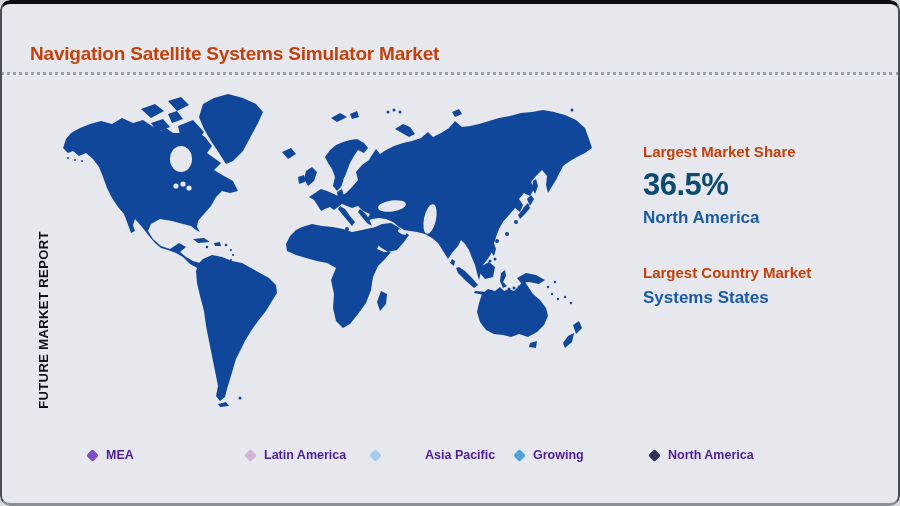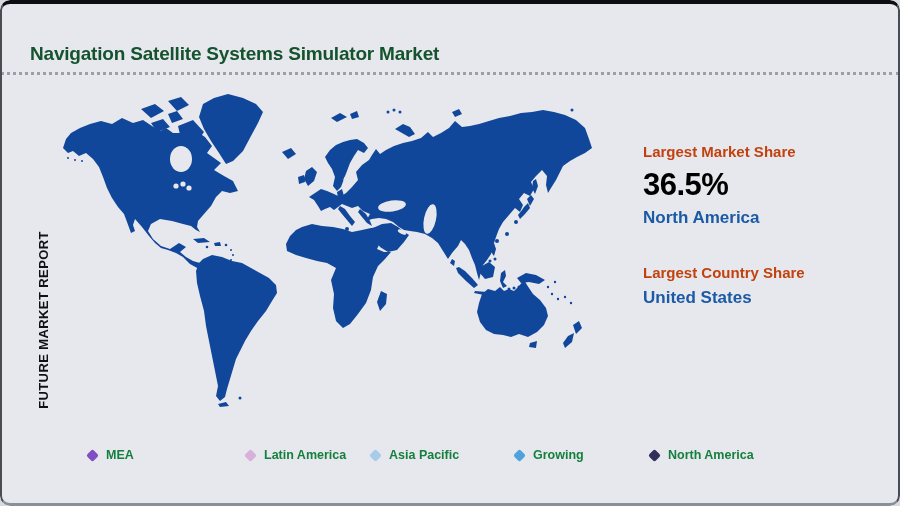--- a/index.html
+++ b/index.html
@@ -7,47 +7,47 @@
     position:relative;width:900px;height:506px;background:#e7e8ee;
     overflow:hidden;border-radius:10px;box-sizing:border-box;
     font-family:"Liberation Sans","DejaVu Sans",sans-serif;
   }
   .frame{
     position:absolute;inset:0;border-radius:10px;pointer-events:none;z-index:60;
     border:2px solid #4a4c55;border-top:4px solid #0d0d12;border-bottom:3px solid #8a8f98;
   }
   .title{
     position:absolute;top:42px;font-size:19px;line-height:24px;font-weight:700;
-    letter-spacing:-0.2px;color:#14532d;white-space:nowrap;z-index:10;
+    letter-spacing:-0.2px;color:#c2410c;white-space:nowrap;z-index:10;
   }
   .title-left{left:30px;}
   .title-right{right:24px;}
   .dotted-rule{
     position:absolute;left:0;right:0;top:72px;height:0;
     border-top:3px dotted #98a0ac;z-index:5;
   }
   .brand-vertical{
     position:absolute;left:43px;top:320px;transform:translate(-50%,-50%) rotate(-90deg);
     font-size:13px;font-weight:700;letter-spacing:0.4px;color:#101018;white-space:nowrap;z-index:10;
   }
   .map-svg{position:absolute;left:0;top:0;z-index:1;}
   .stat-block{position:absolute;left:643px;z-index:10;}
   .stat-block.first{top:143px;}
   .stat-block.second{top:264px;}
   .stat-label{font-size:15px;font-weight:700;color:#c2410c;margin-bottom:7px;white-space:nowrap;}
-  .stat-value{font-size:31px;font-weight:800;color:#000000;letter-spacing:-0.5px;margin-bottom:5px;}
+  .stat-value{font-size:31px;font-weight:800;color:#0c4a6e;letter-spacing:-0.5px;margin-bottom:5px;}
   .stat-region{font-size:17px;font-weight:700;color:#1b5aa5;white-space:nowrap;}
   .legend{position:absolute;left:0;top:0;z-index:10;}
   .legend-item{position:absolute;top:448px;display:flex;align-items:center;}
   .legend-marker{
     width:9px;height:9px;border-radius:2px;transform:rotate(45deg);
     flex:0 0 auto;margin-right:9px;
   }
-  .legend-label{font-size:12.5px;font-weight:700;color:#15803d;white-space:nowrap;}
-  .li-0{left:88px;} .li-1{left:246px;} .li-2{left:371px;} .li-3{left:515px;} .li-4{left:650px;}
+  .legend-label{font-size:12.5px;font-weight:700;color:#4c1d95;white-space:nowrap;}
+  .li-0{left:88px;} .li-1{left:246px;} .li-2{left:371px;gap:36px;} .li-3{left:515px;} .li-4{left:650px;}
 </style>
 </head>
 <body>
 
 <div class="card">
 
   <svg class="map-svg" width="900" height="506" viewBox="0 0 900 506" aria-hidden="true">
     <g fill="#11479b" stroke="none">
 
       <path d="M63,148 L66,139 71,133 80,128 90,124 101,121 112,124 122,118 133,123 143,120 152,126 160,131 166,128 173,133 180,133 188,137 196,131 205,137 212,146 207,153 214,158 221,163 214,170 224,176 233,181 238,191 230,193 222,191 216,197 211,206 204,214 198,221 197,227 200,232 196,230 191,226 183,224 172,221 160,219 151,224 148,231 153,239 161,246 170,249 179,243 186,247 180,252 186,257 193,261 200,263 204,267 209,265 207,271 199,269 190,264 183,257 176,253 168,250 161,248 155,243 149,236 142,227 135,219 133,225 135,231 131,233 127,222 124,214 118,207 112,198 107,188 103,177 99,167 93,159 86,153 79,156 73,151 68,153 Z"></path>
@@ -135,22 +135,22 @@
   <div class="dotted-rule"></div>
 
   <div class="brand-vertical">FUTURE MARKET REPORT</div>
 
   <div class="stat-block first">
     <div class="stat-label">Largest Market Share</div>
     <div class="stat-value">36.5%</div>
     <div class="stat-region">North America</div>
   </div>
   <div class="stat-block second">
-    <div class="stat-label">Largest Country Share</div>
-    <div class="stat-region">United States</div>
+    <div class="stat-label">Largest Country Market</div>
+    <div class="stat-region">Systems States</div>
   </div>
 
   <div class="legend">
     <div class="legend-item li-0">
       <span class="legend-marker" style="background-color: rgb(128, 80, 194);"></span>
       <span class="legend-label">MEA</span>
     </div>
     <div class="legend-item li-1">
       <span class="legend-marker" style="background-color: rgb(216, 176, 218);"></span>
       <span class="legend-label">Latin America</span>

